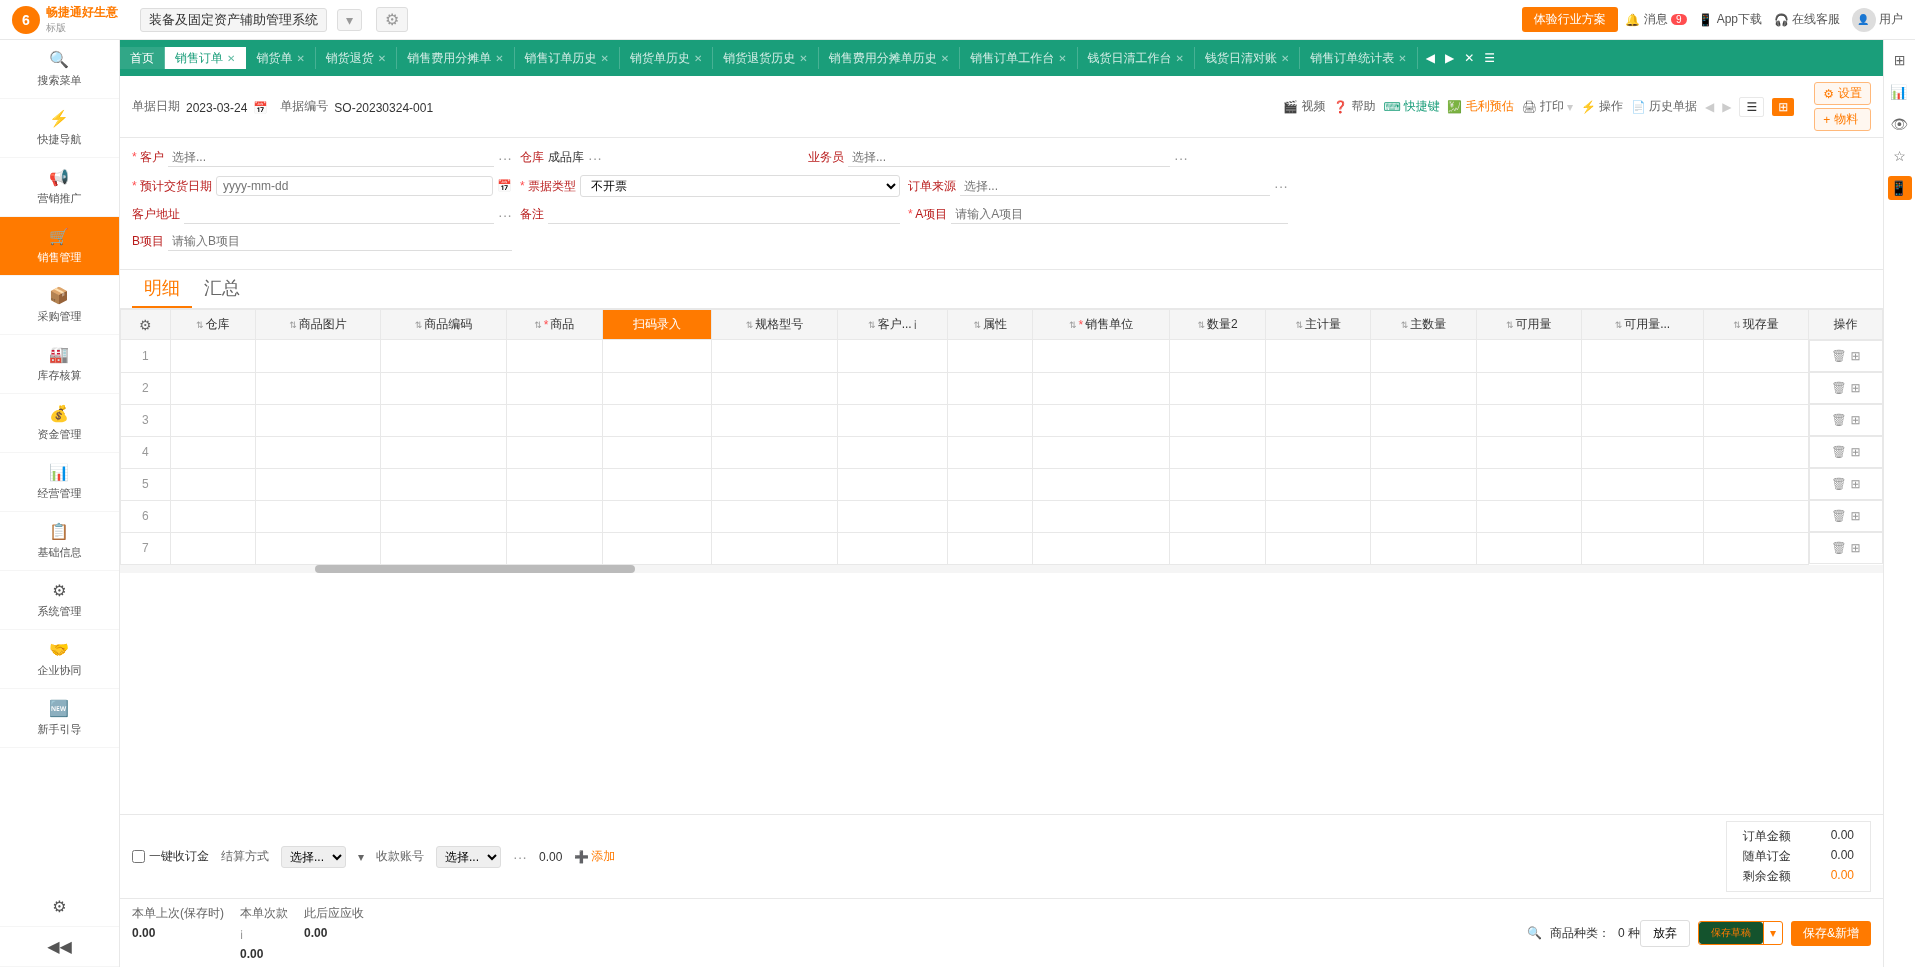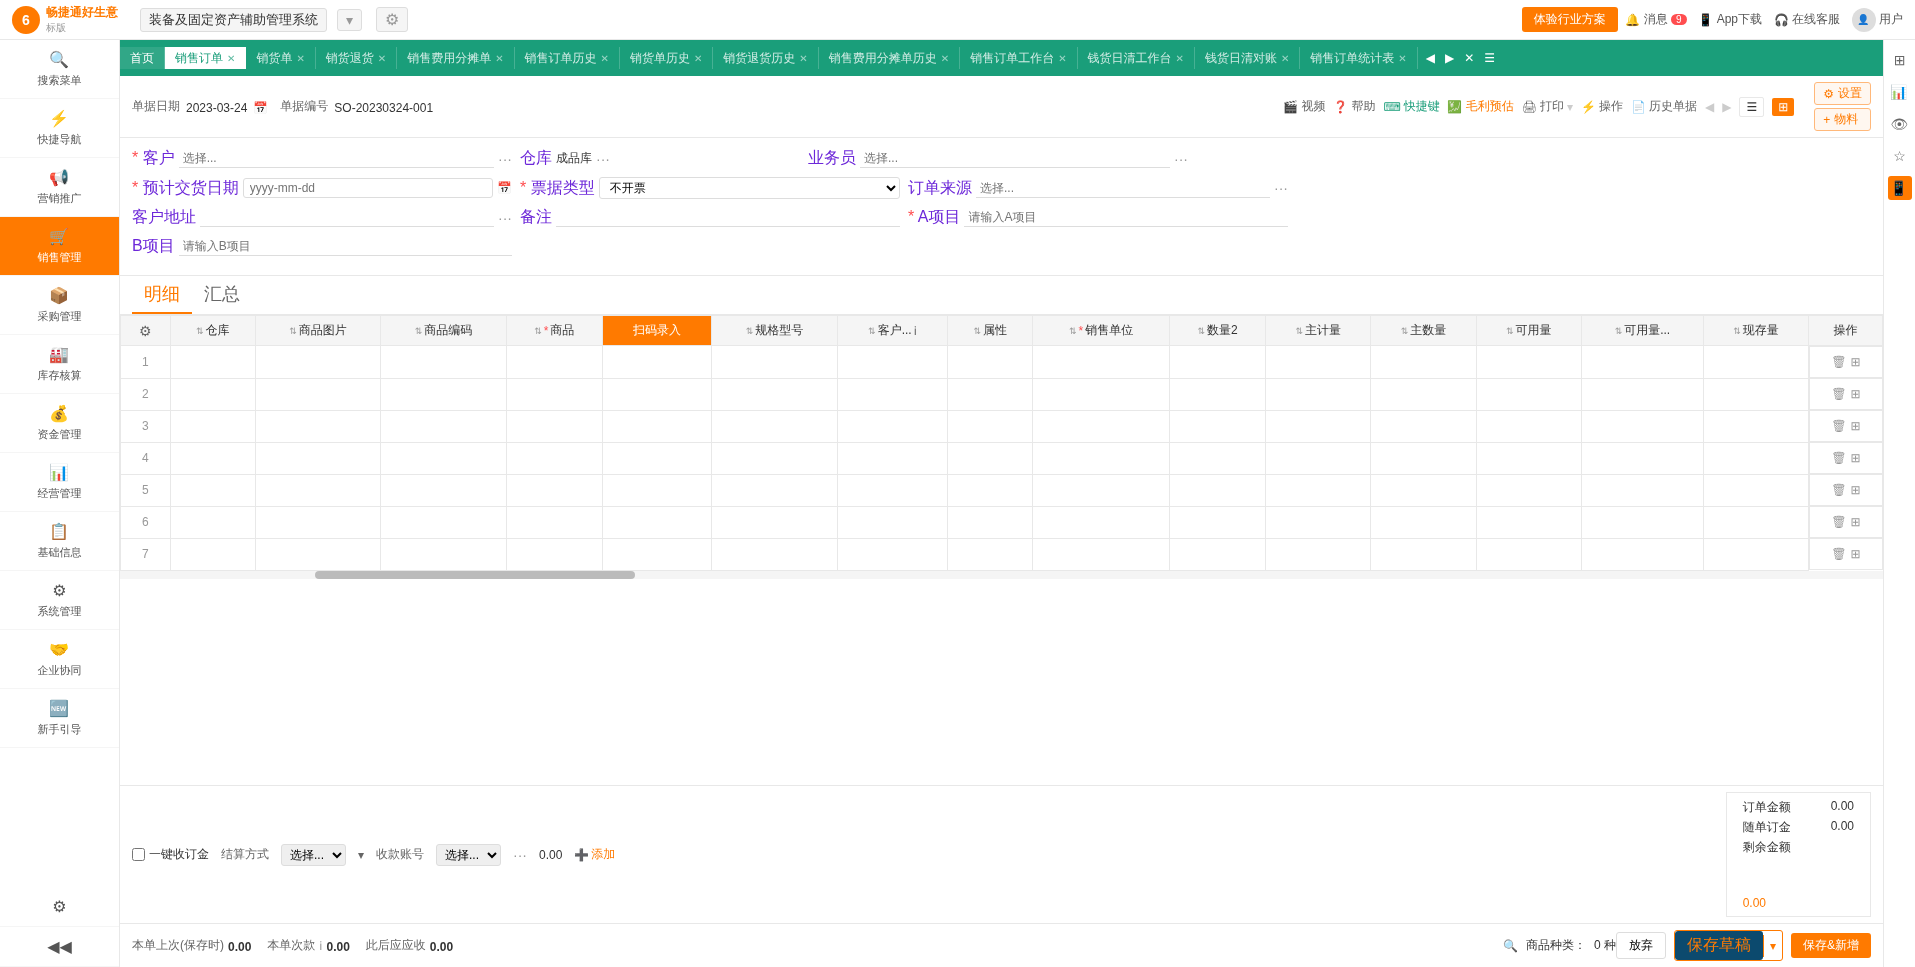--- a/index.html
+++ b/index.html
@@ -47,21 +47,21 @@
     .toolbar-value { color: #333; }
     .toolbar-actions { margin-left: auto; display: flex; gap: 8px; align-items: center; }
     .toolbar-btn { display: flex; align-items: center; gap: 3px; color: #666; cursor: pointer; font-size: 12px; }
     .toolbar-btn.orange { color: #ff7a00; }
     .toolbar-btn.green { color: #1a9e7a; }
 
     
     .form-area { background: #fff; padding: 10px 12px; border-bottom: 1px solid #e8e8e8; }
     .form-row { display: flex; align-items: center; gap: 8px; margin-bottom: 8px; flex-wrap: wrap; }
     .form-field { display: flex; align-items: center; gap: 4px; flex: 1; min-width: 200px; }
-    .form-label { color: #6d28d9; white-space: nowrap; font-size: 16px; }
+    .form-label { color: #b91c1c; white-space: nowrap; font-size: 12px; }
     .form-label.required::before { content: '* '; color: #ff4d4f; }
     .form-input { flex: 1; border: none; border-bottom: 1px solid #ddd; padding: 2px 4px; font-size: 12px; color: #999; outline: none; }
     .form-dots { color: #999; font-size: 14px; }
     .form-select { border: 1px solid #ddd; border-radius: 3px; padding: 2px 20px 2px 6px; font-size: 12px; background: white; cursor: pointer; }
     .form-date { border: 1px solid #ddd; border-radius: 3px; padding: 2px 6px; font-size: 12px; color: #999; }
 
     
     .detail-tabs { display: flex; border-bottom: 1px solid #e8e8e8; background: #fff; padding: 0 12px; }
     .detail-tab { padding: 6px 12px; cursor: pointer; font-size: 18px; color: #666; border-bottom: 2px solid transparent; text-align: center; }
     .detail-tab.active { color: #ff7a00; border-bottom-color: #ff7a00; }
@@ -80,26 +80,26 @@
     .footer { background: #fff; border-top: 1px solid #e8e8e8; padding: 6px 12px; display: flex; align-items: center; gap: 12px; font-size: 12px; }
     .footer-checkbox { display: flex; align-items: center; gap: 4px; }
     .footer-select { border: 1px solid #ddd; border-radius: 3px; padding: 2px 4px; font-size: 12px; }
     .footer-label { color: #666; }
     .footer-value { color: #333; }
     .add-btn { color: #ff7a00; cursor: pointer; display: flex; align-items: center; gap: 2px; }
 
     
     .bottom-bar { background: #fff; border-top: 1px solid #e8e8e8; padding: 6px 12px; display: flex; align-items: center; justify-content: space-between; font-size: 12px; }
     .bottom-stats { display: flex; gap: 16px; }
-    .bottom-stat { display: flex; gap: 4px; align-items: flex-end; }
+    .bottom-stat { display: flex; gap: 4px; align-items: flex-start; flex-direction: column; }
     .bottom-stat .label { color: #666; }
     .bottom-stat .val { color: #333; font-weight: bold; }
     .bottom-actions { display: flex; gap: 8px; align-items: center; }
     .btn-discard { border: 1px solid #ddd; background: white; padding: 4px 12px; border-radius: 3px; cursor: pointer; font-size: 12px; }
-    .btn-save-draft { border: 1px solid #ff7a00; background: #0c4a6e; color: #ff7a00; padding: 4px 12px; border-radius: 3px; cursor: pointer; font-size: 16px; display: flex; align-items: center; gap: 4px; }
+    .btn-save-draft { border: 1px solid #ff7a00; background: #14532d; color: #ff7a00; padding: 4px 12px; border-radius: 3px; cursor: pointer; font-size: 10px; display: flex; align-items: center; gap: 4px; }
     .btn-save-new { background: #ff7a00; color: white; border: none; padding: 4px 12px; border-radius: 3px; cursor: pointer; font-size: 12px; }
 
     
     .right-side { width: 32px; background: #fff; border-left: 1px solid #e8e8e8; display: flex; flex-direction: column; align-items: center; padding: 8px 0; gap: 8px; }
     .right-side-btn { width: 24px; height: 24px; display: flex; align-items: center; justify-content: center; cursor: pointer; color: #666; font-size: 14px; border-radius: 3px; }
     .right-side-btn.orange { background: #ff7a00; color: white; }
 
     .scrollbar-area { height: 8px; background: #f5f5f5; position: relative; margin: 0; }
     .scrollbar-thumb { position: absolute; left: 195px; width: 320px; height: 8px; background: #bbb; border-radius: 4px; }
 
@@ -682,21 +682,21 @@
 
         <div style="margin-left:auto;background:#fff;border:1px solid #e8e8e8;padding:6px 16px;font-size:12px;">
           <div style="display:flex;justify-content:space-between;gap:40px;margin-bottom:3px;">
             <span>订单金额</span>
             <span>0.00</span>
           </div>
           <div style="display:flex;justify-content:space-between;gap:40px;margin-bottom:3px;">
             <span>随单订金</span>
             <span>0.00</span>
           </div>
-          <div style="display:flex;justify-content:space-between;gap:40px;flex-direction:column;">
+          <div style="display:flex;justify-content:space-between;gap:40px;">
             <span>剩余金额</span>
             <span style="color:#ff7a00;">0.00</span>
           </div>
         </div>
       </div>
 
       <div class="bottom-bar">
         <div class="bottom-stats">
           <div class="bottom-stat">
             <span class="label">本单上次(保存时)</span>

